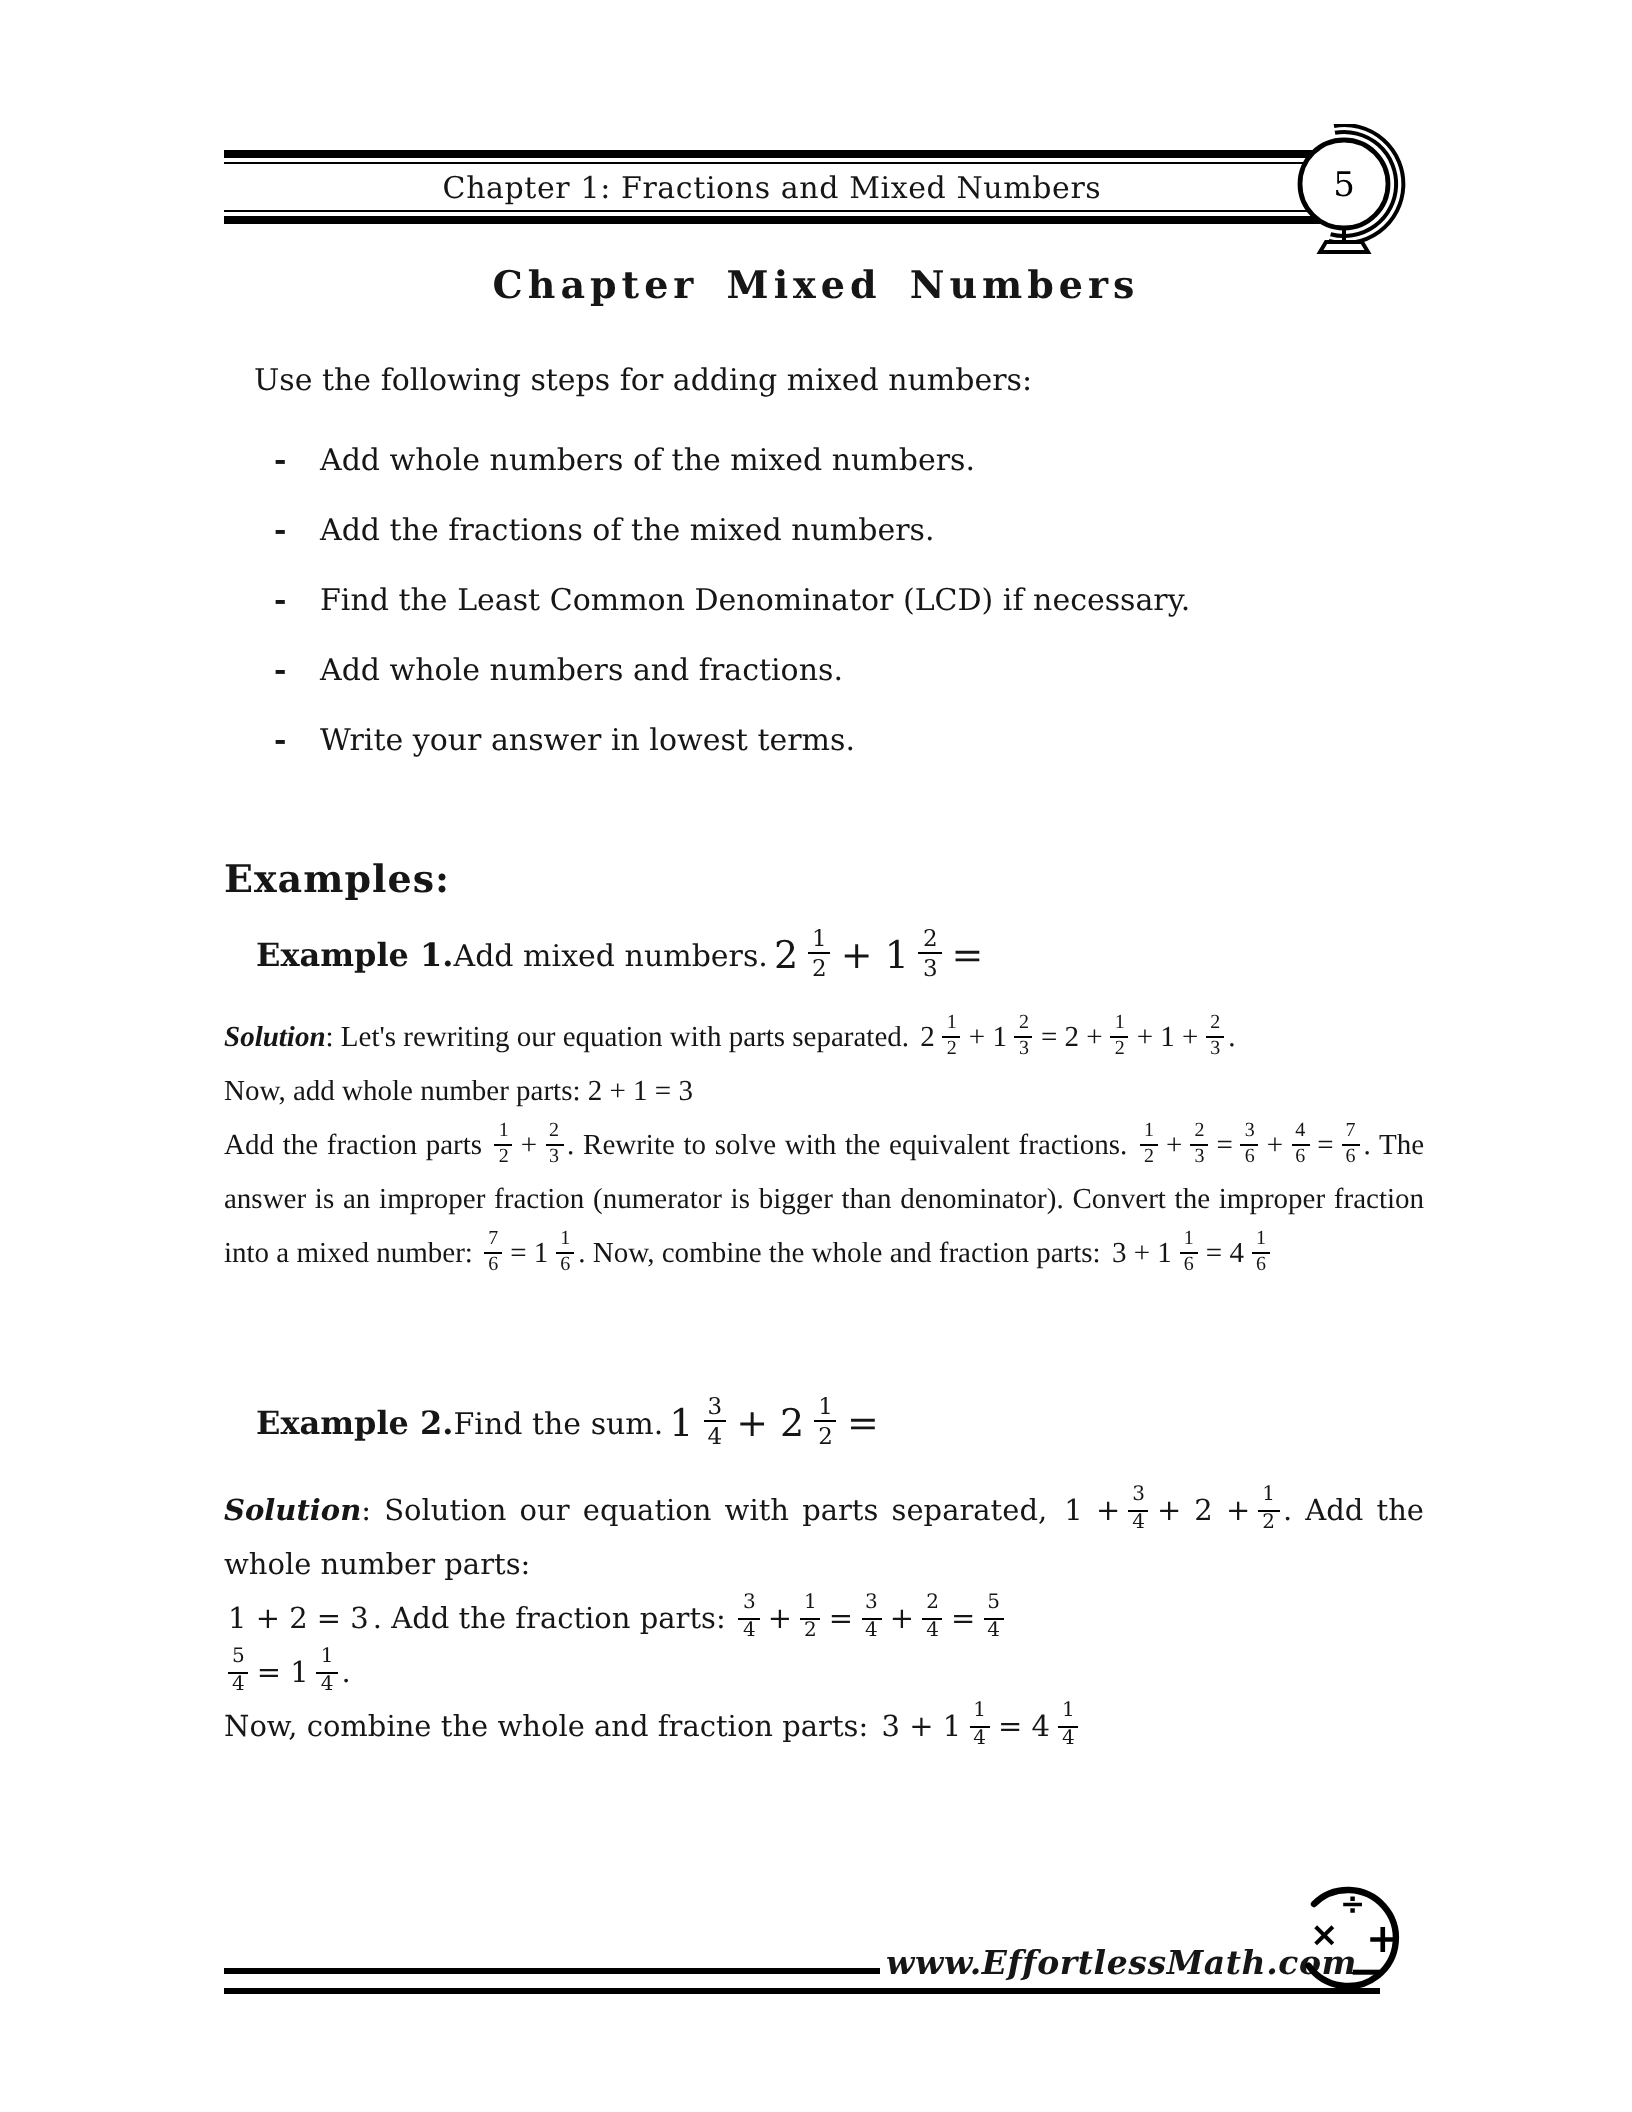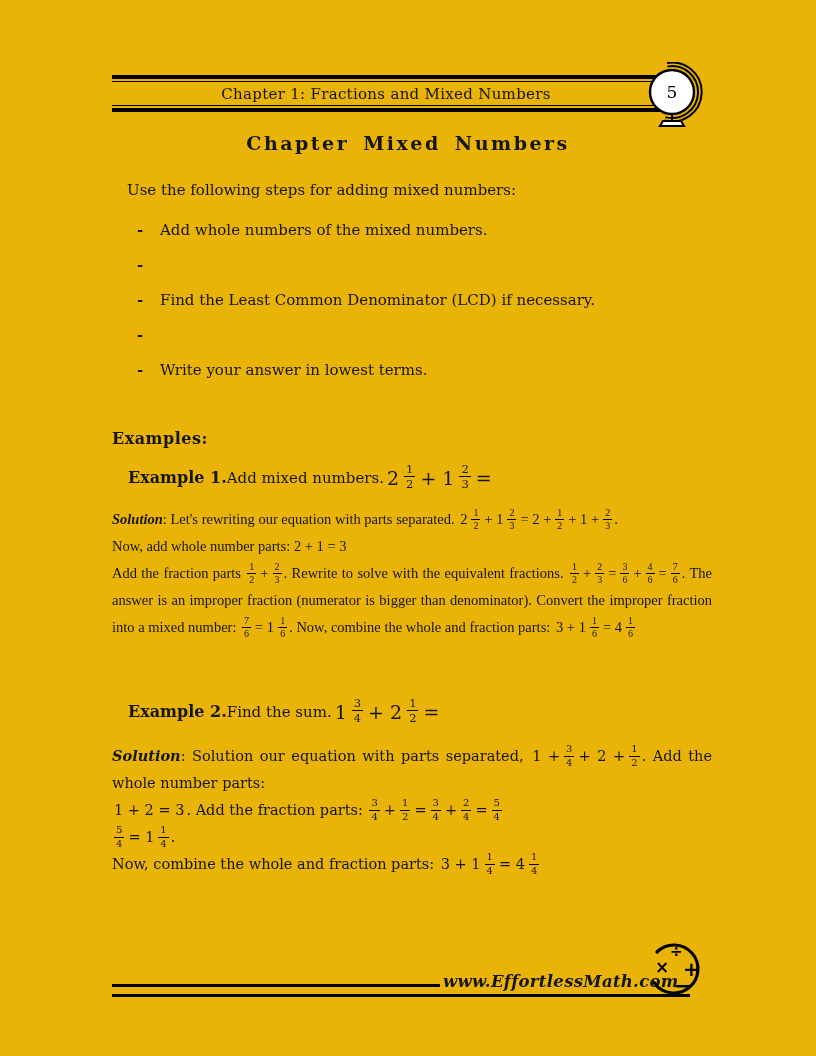--- a/index.html
+++ b/index.html
@@ -1,18 +1,18 @@
 <!DOCTYPE html>
 <html><head>
 <meta charset="utf-8">
 <style>
   html,body { margin:0; padding:0; background:#e8e8e8; }
   .page {
     position:relative; width:816px; height:1056px; margin:0 auto;
-    background:#eab308; color:#161616;
+    background:#ffffff; color:#161616;
     font-family:"DejaVu Serif","Liberation Serif",serif;
     overflow:hidden;
   }
   
   .header { position:absolute; left:112px; top:75px; width:548px; }
   .rule-thick { height:4px; background:#000; }
   .rule-thin  { height:1px; background:#000; }
   .header .gap2 { height:2px; }
   .header-text { text-align:center; font-size:15px; padding:3px 0 2px 0; letter-spacing:0.3px; }
   .globe { position:absolute; left:648px; top:62px; }
@@ -21,21 +21,21 @@
     position:absolute; left:0; top:132px; width:100%;
     text-align:center; font-weight:bold; font-size:19px;
     letter-spacing:2.5px; word-spacing:5px;
   }
   
   .intro { position:absolute; left:127px; top:181px; font-size:15px; }
   .steps { position:absolute; left:137px; top:213px; }
   .step-row { display:flex; line-height:35px; font-size:15px; }
   .step-dash { width:23px; font-weight:bold; }
   
-  .examples-heading { position:absolute; left:112px; top:429px; font-size:16px; font-weight:bold; letter-spacing:0.5px; }
+  .examples-heading { position:absolute; left:112px; top:429px; font-size:19px; font-weight:bold; letter-spacing:0.5px; }
   .ex-head { position:absolute; left:112px; display:flex; align-items:center; font-size:15px; }
   .ex-head-1 { top:464px; }
   .ex-head-2 { top:698px; }
   .sol { position:absolute; left:112px; width:600px; font-size:14.5px; line-height:27px; text-align:justify; }
   .sol-1 { top:506px;font-family:Liberation Serif, serif; }
   .sol-2 { top:742px; }
   .sol p { margin:0; }
   
   .b  { font-weight:bold;margin-left:16px; }
   .bi { font-weight:bold; font-style:italic; }
@@ -88,27 +88,29 @@
 
   <div class="intro">Use the following steps for adding mixed numbers:</div>
 
   <div class="steps">
       <div class="step-row">
         <span class="step-dash">-</span>
         <span>Add whole numbers of the mixed numbers.</span>
       </div>
       <div class="step-row">
         <span class="step-dash">-</span>
+        <span>Add the fractions of the mixed numbers.</span>
       </div>
       <div class="step-row">
         <span class="step-dash">-</span>
         <span>Find the Least Common Denominator (LCD) if necessary.</span>
       </div>
       <div class="step-row">
         <span class="step-dash">-</span>
+        <span>Add whole numbers and fractions.</span>
       </div>
       <div class="step-row">
         <span class="step-dash">-</span>
         <span>Write your answer in lowest terms.</span>
       </div>
     </div>
 
   <div class="examples-heading">Examples:</div>
 
   <div class="ex-head ex-head-1">

